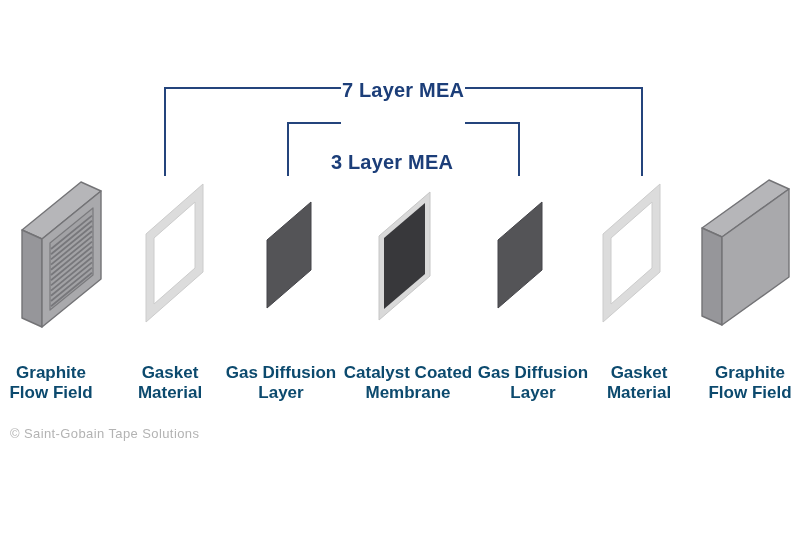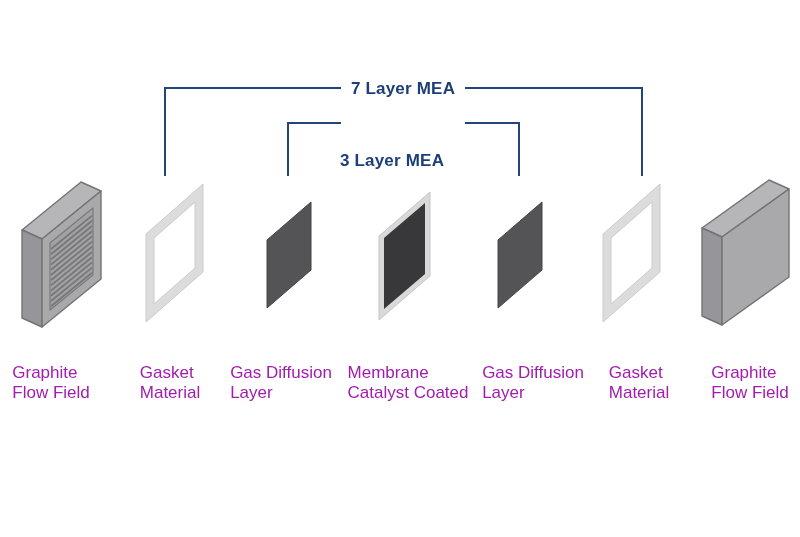--- a/index.html
+++ b/index.html
@@ -8,32 +8,33 @@
     width: 800px;
     height: 537px;
     background: #ffffff;
     overflow: hidden;
     font-family: "Liberation Sans", "DejaVu Sans", sans-serif;
   }
   .diagram-svg { position: absolute; left: 0; top: 0; }
   .bracket-label {
     position: absolute;
     transform: translateX(-50%);
-    font-size: 17px;
+    font-size: 20px;
     font-weight: bold;
     color: #1c3e79;
     white-space: nowrap;
     letter-spacing: 0.2px;
   }
   .layer-label {
     position: absolute;
     transform: translateX(-50%);
+    text-align: center;
     font-size: 17px;
-    font-weight: normal;
-    color: #a21caf;
+    font-weight: bold;
+    color: #0c4a6e;
     line-height: 20px;
     white-space: nowrap;
   }
   .copyright {
     position: absolute;
     left: 10px;
     top: 426px;
     font-size: 13px;
     color: #b3b3b3;
     letter-spacing: 0.4px;
@@ -106,30 +107,31 @@
   </div>
   <div class="layer-label" style="left:170px; top:363px;">
     <div>Gasket</div>
     <div>Material</div>
   </div>
   <div class="layer-label" style="left:281px; top:363px;">
     <div>Gas Diffusion</div>
     <div>Layer</div>
   </div>
   <div class="layer-label" style="left:408px; top:363px;">
+    <div>Catalyst Coated</div>
     <div>Membrane</div>
-    <div>Catalyst Coated</div>
   </div>
   <div class="layer-label" style="left:533px; top:363px;">
     <div>Gas Diffusion</div>
     <div>Layer</div>
   </div>
   <div class="layer-label" style="left:639px; top:363px;">
     <div>Gasket</div>
     <div>Material</div>
   </div>
   <div class="layer-label" style="left:750px; top:363px;">
     <div>Graphite</div>
     <div>Flow Field</div>
   </div>
 
+  <div class="copyright">© Saint-Gobain Tape Solutions</div>
 
 </div>
 
 </body></html>

